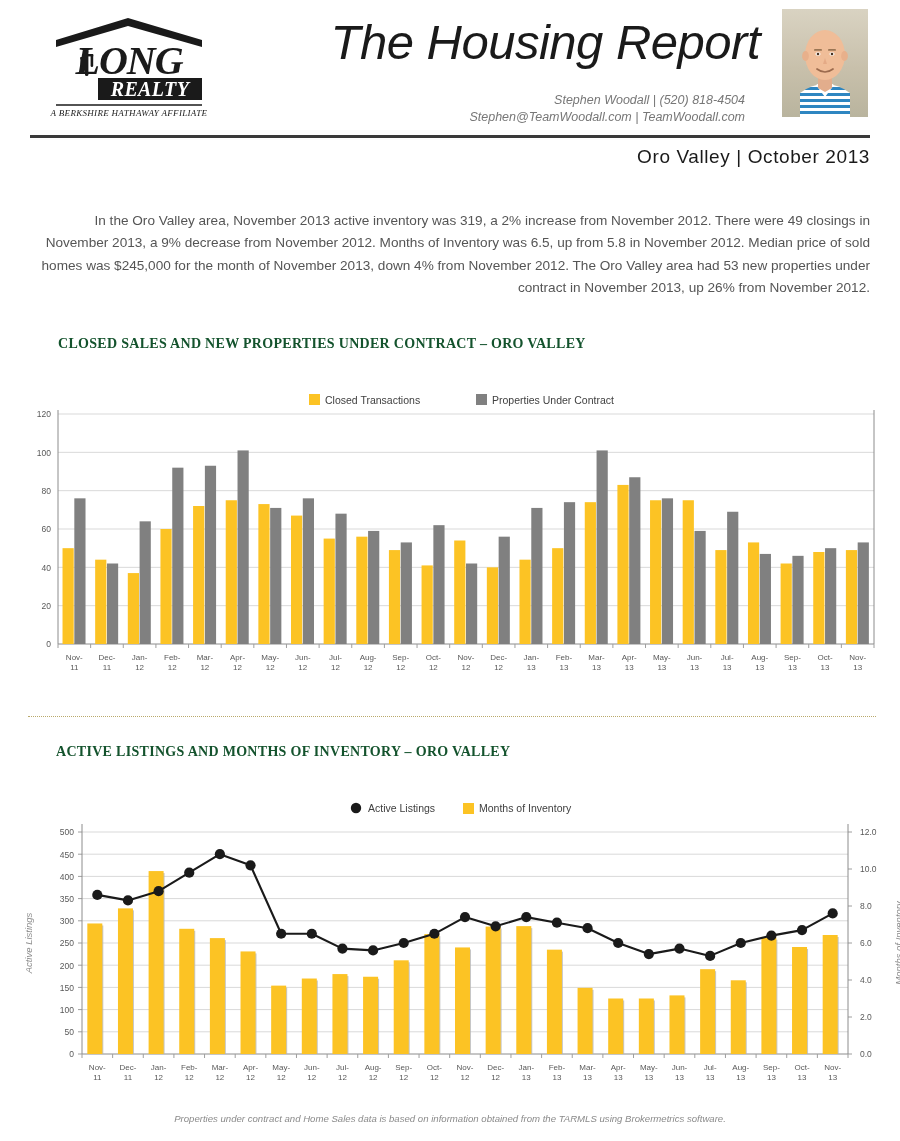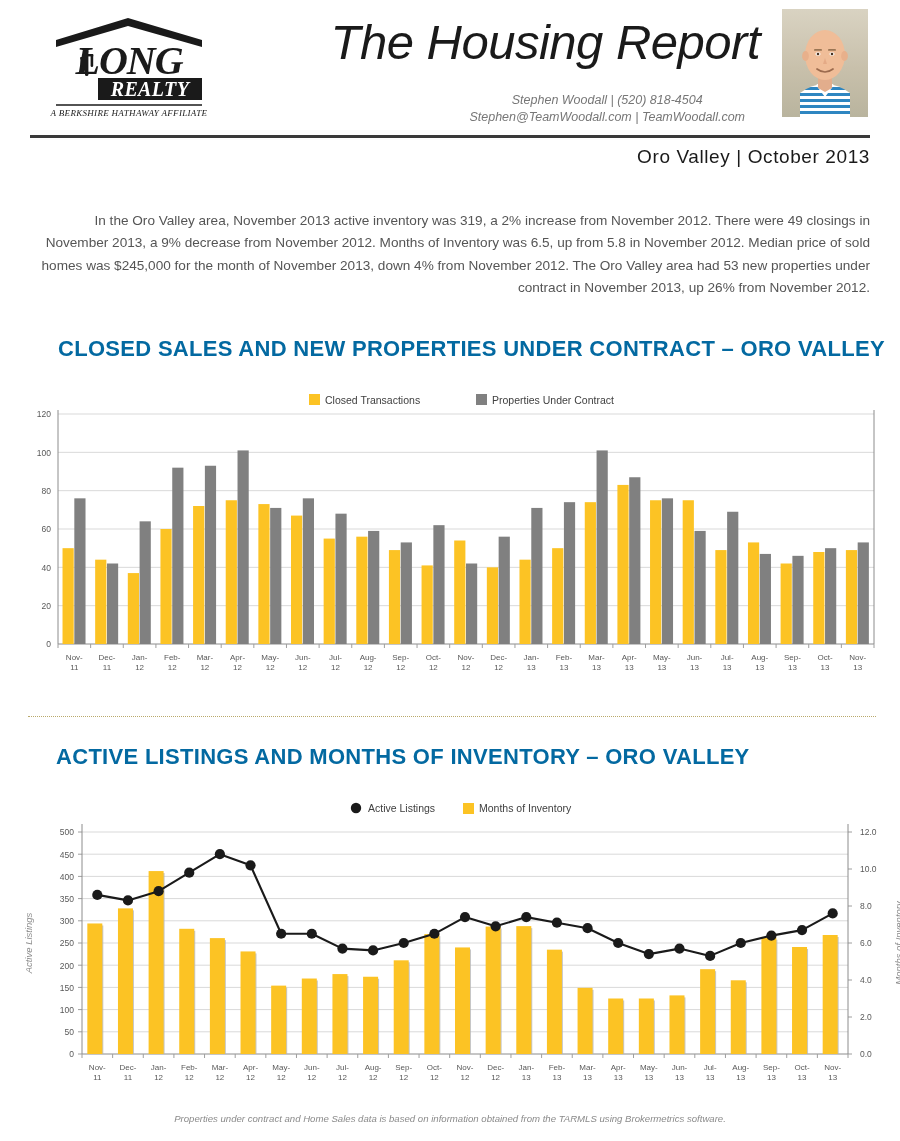--- a/index.html
+++ b/index.html
@@ -34,21 +34,21 @@
     font-size:49px;
     font-weight:400;
     color:#1a1a1a;
     letter-spacing:-0.5px;
     font-family:"Liberation Sans", sans-serif;
     white-space:nowrap;
   }
   .contact{
     position:absolute;
     right:155px;top:92px;
-    text-align:center;
+    text-align:right;
     font-size:12.5px;
     line-height:17px;
     color:#777;
   }
   .portrait{
     position:absolute;
     right:32px;top:9px;
     width:86px;height:108px;
     overflow:hidden;
     background:#cfcabb;
@@ -75,24 +75,25 @@
     left:30px;top:196px;
     width:840px;
     font-size:13.6px;
     line-height:22.5px;
     color:#555;
     text-align:right;
   }
 
   
   .chart-title{
-    font-size:22px;
+    font-size:14px;
     font-weight:700;
-    color:#0369a1;
+    color:#14532d;
     letter-spacing:0.3px;
+    font-family:Liberation Serif, serif;
   }
   #chart1-title{position:absolute;left:58px;top:336px;}
   #chart2-title{position:absolute;left:56px;top:744px;}
 
   .chart-box{position:absolute;}
   #chart1{left:14px;top:392px;width:872px;height:300px;}
   #chart2{left:16px;top:796px;width:900px;height:300px;}
 
   .chart-box svg{display:block;}
 

